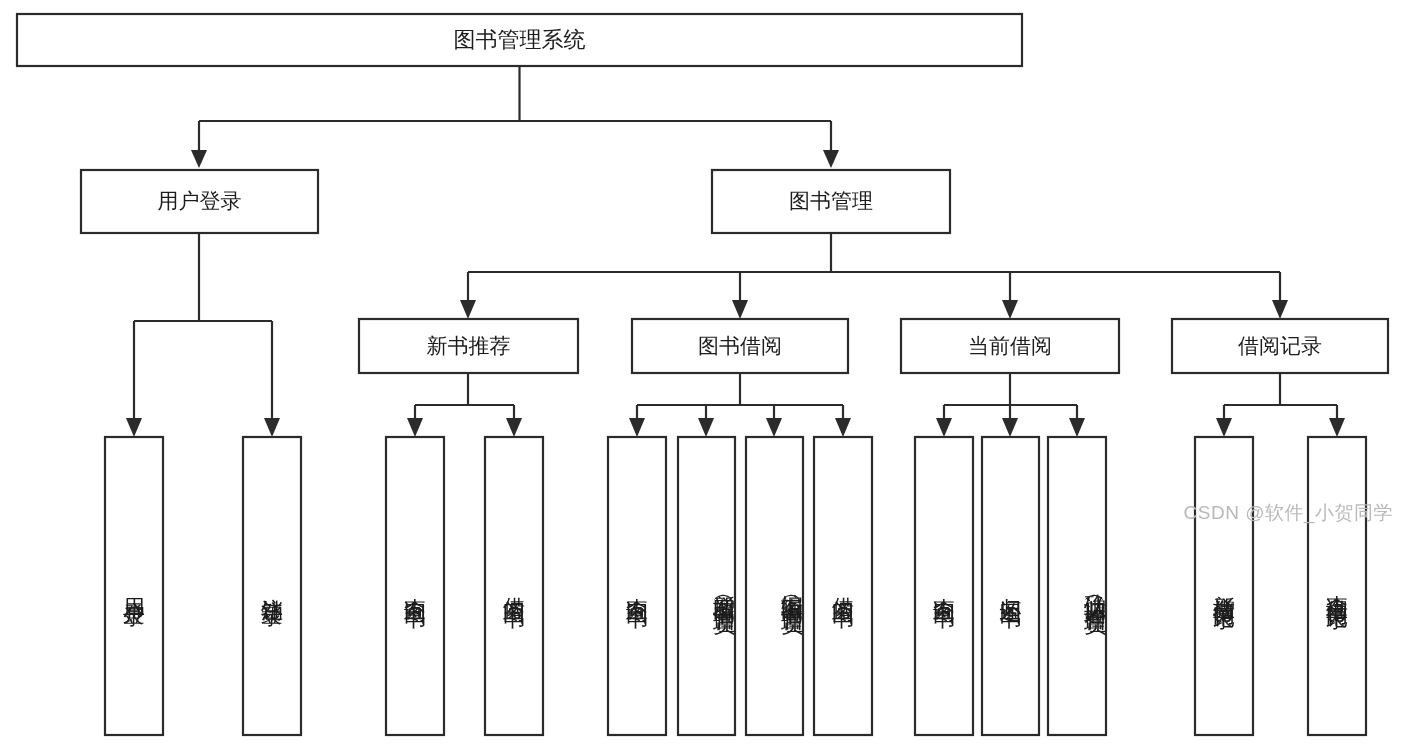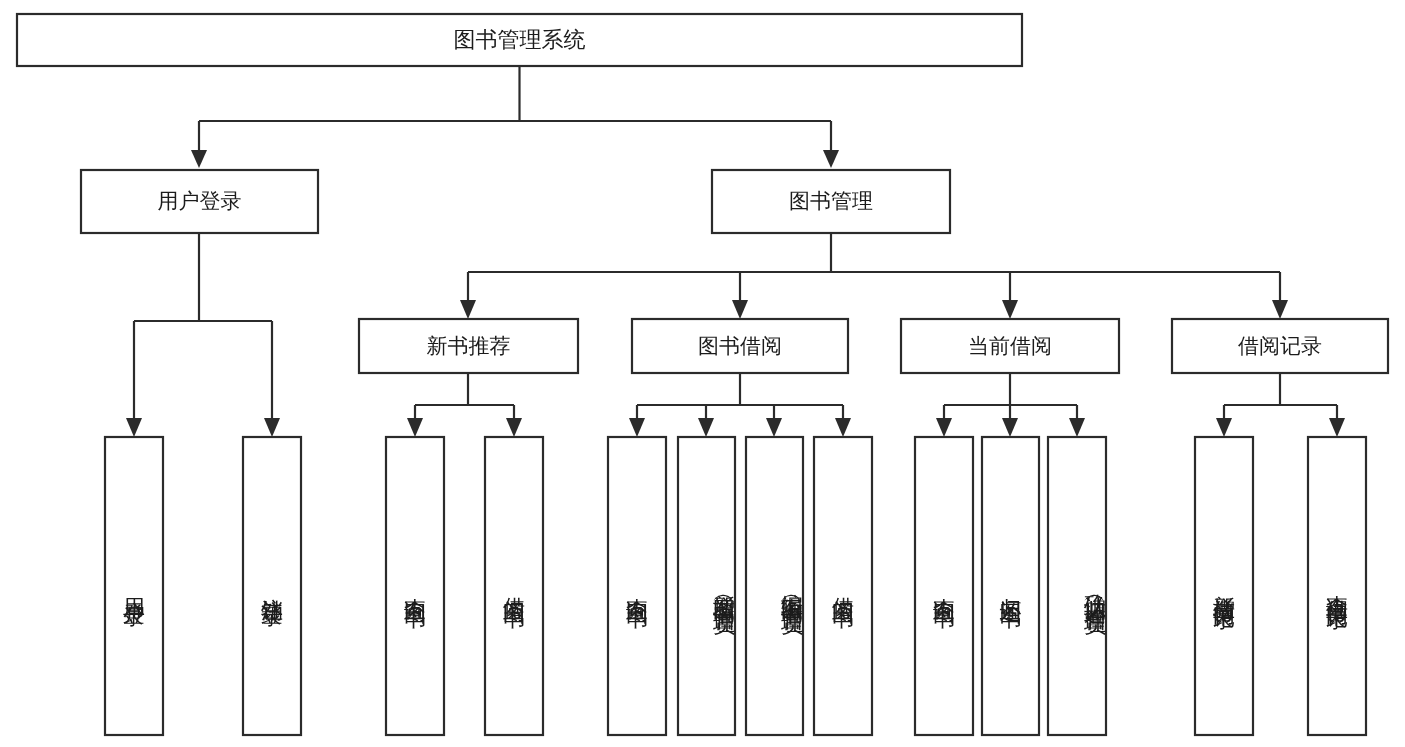--- a/index.html
+++ b/index.html
@@ -221,14 +221,15 @@
   <div class="leaf-label-wrap center-v" style="left:915px; top:437px; width:58px; height:298px;">查询图书</div>
 
   <div class="leaf-label-wrap center-v" style="left:982px; top:437px; width:57px; height:298px;">归还图书</div>
 
   <div class="leaf-label-wrap" style="left:1048px; top:443px; width:58px; height:292px;">确认归还（管理员）</div>
 
   <div class="leaf-label-wrap center-v" style="left:1195px; top:437px; width:58px; height:298px;">新增借阅记录</div>
 
   <div class="leaf-label-wrap center-v" style="left:1308px; top:437px; width:58px; height:298px;">查询借阅记录</div>
 
+  <div class="watermark">CSDN @软件_小贺同学</div>
 
 </div>
 
 </body></html>

